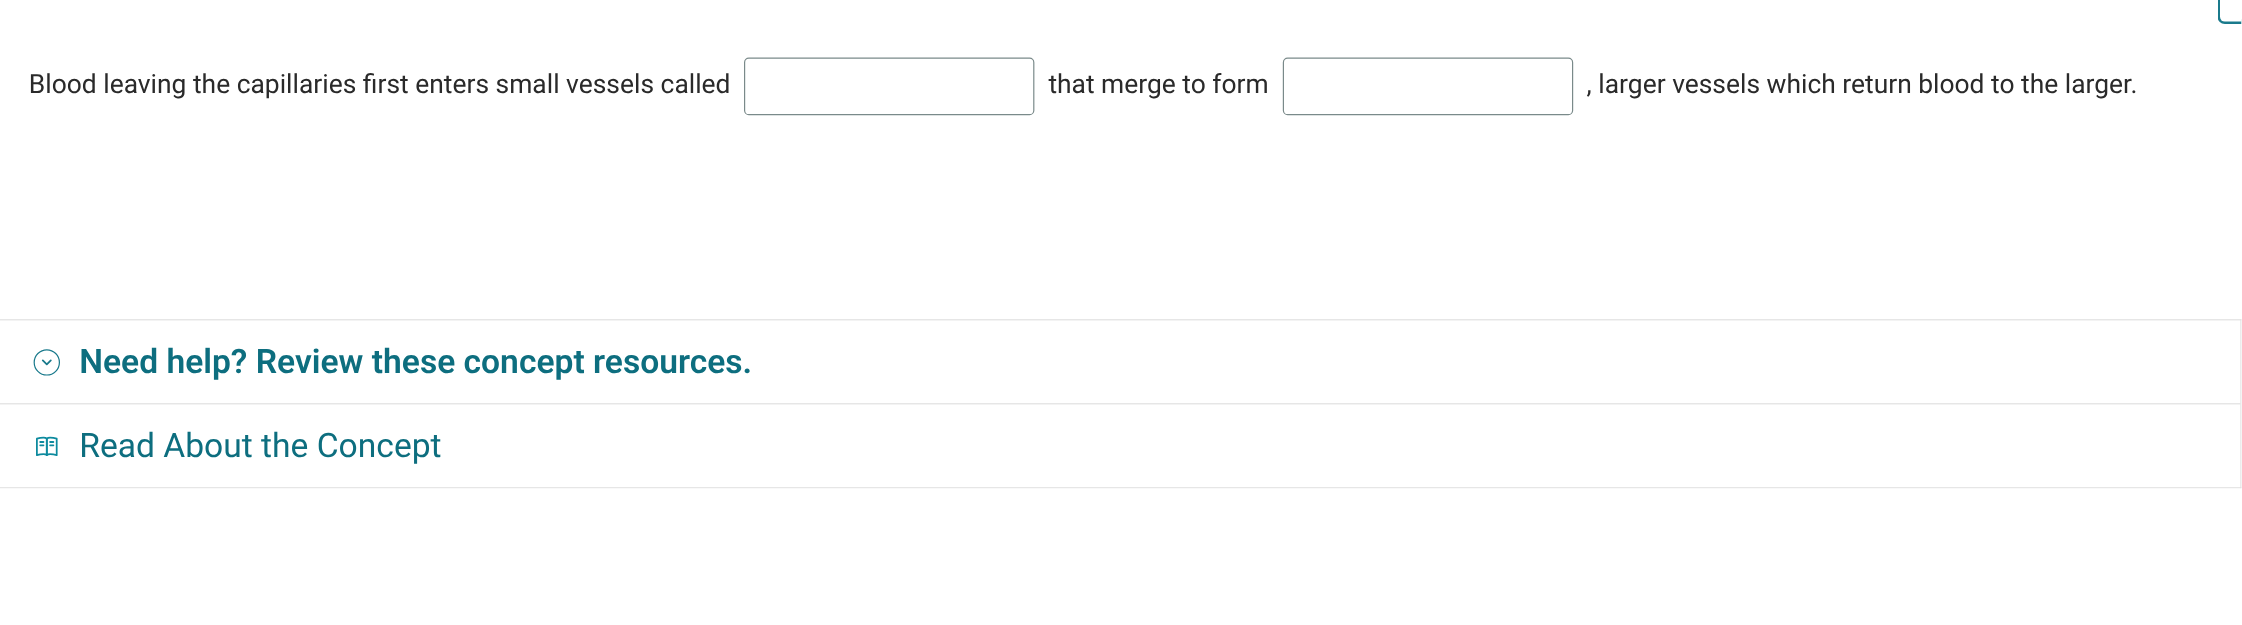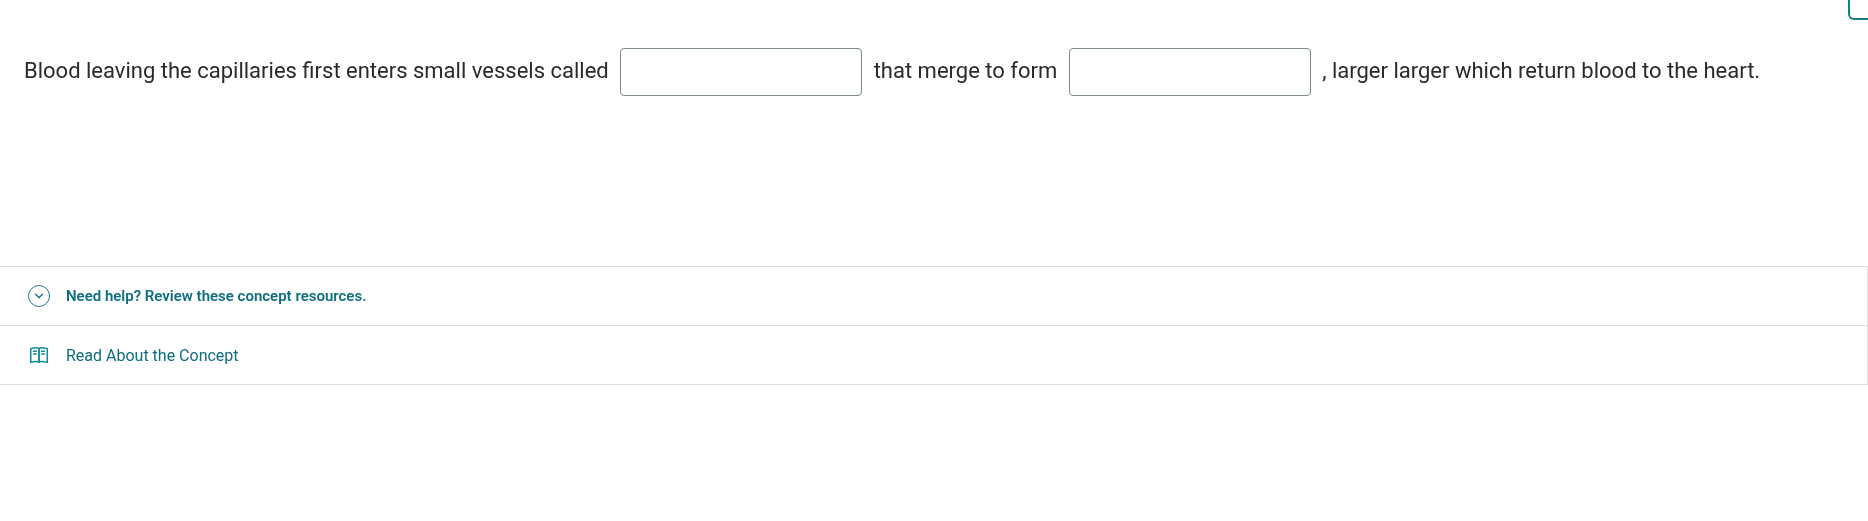--- a/index.html
+++ b/index.html
@@ -70,56 +70,56 @@
       align-items: center;
       justify-content: center;
       margin-right: 16px;
       flex-shrink: 0;
     }
     .chevron-circle svg {
       width: 10px;
       height: 10px;
     }
     .help-title {
-      font-size: 15px;
+      font-size: 28px;
       font-weight: 600;
       color: #0d6e7f;
     }
     .resource-row {
       display: flex;
       align-items: center;
       padding: 18px 28px;
       cursor: pointer;
     }
     .resource-icon {
       width: 22px;
       height: 22px;
       margin-right: 16px;
       flex-shrink: 0;
       display: flex;
       align-items: center;
       justify-content: center;
     }
     .resource-label {
-      font-size: 16px;
+      font-size: 28px;
       color: #0d6e7f;
       font-weight: 400;
     }
   </style>
 </head>
 <body>
 
 <div class="top-right-corner"></div>
 
 <div class="question-area">
   <span class="question-text">Blood leaving the capillaries first enters small vessels called</span>
   <input type="text" class="blank-input" value="" style="">
   <span class="question-text">that merge to form</span>
   <input type="text" class="blank-input" value="" style="">
-  <span class="question-text">, larger larger which return blood to the heart.</span>
+  <span class="question-text">, larger vessels which return blood to the larger.</span>
 </div>
 
 <div class="help-panel">
   <div class="help-header">
     <span class="chevron-circle">
       <svg viewBox="0 0 12 12" fill="none" stroke="#1a7a8c" stroke-width="1.8" stroke-linecap="round" stroke-linejoin="round">
         <polyline points="2,4 6,8 10,4"></polyline>
       </svg>
     </span>
     <span class="help-title">Need help? Review these concept resources.</span>

